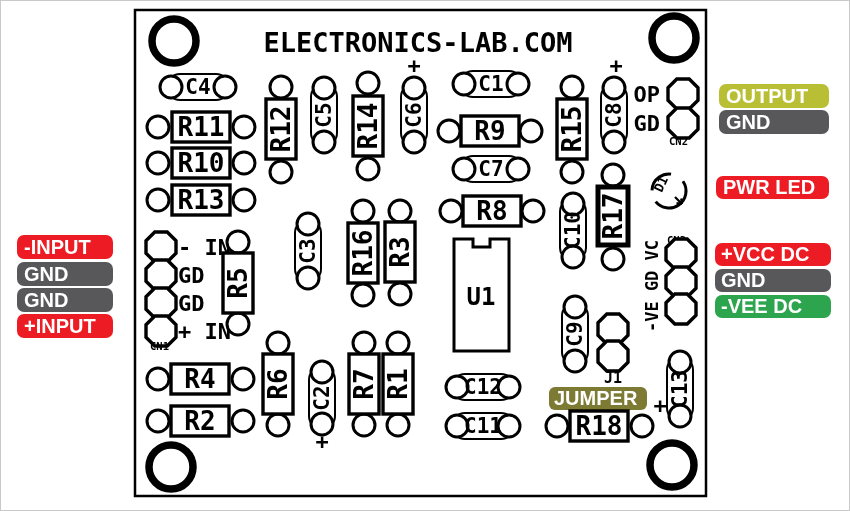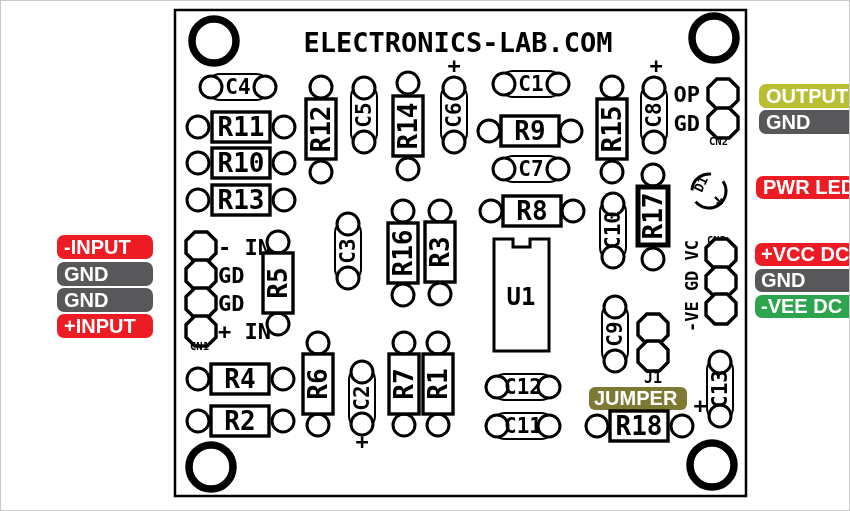--- a/index.html
+++ b/index.html
@@ -1,16 +1,16 @@
 <!DOCTYPE html>
 <html><head>
 <meta charset="utf-8">
 <style>
   html,body{margin:0;padding:0;background:#fff;}
-  .stage{position:relative;width:850px;height:511px;background:#ffffff;border:1px solid #c9c9c9;box-sizing:border-box;overflow:hidden;padding-left:40px;}
+  .stage{position:relative;width:850px;height:511px;background:#ffffff;border:1px solid #c9c9c9;box-sizing:border-box;overflow:hidden;}
   svg{display:block;}
   .brd{fill:#ffffff;stroke:#000;stroke-width:2.5;}
   .hole{fill:#ffffff;stroke:#000;stroke-width:7.5;}
   .pad{fill:#ffffff;stroke:#000;stroke-width:3;}
   .box{fill:#ffffff;stroke:#000;stroke-width:3.4;}
   .box-bold{fill:#ffffff;stroke:#000;stroke-width:5;}
   .cap{fill:#ffffff;stroke:#000;stroke-width:2;}
   .oct{fill:#ffffff;stroke:#000;stroke-width:3.4;}
   .chip{fill:#ffffff;stroke:#000;stroke-width:3;}
   .ledring{fill:none;stroke:#000;stroke-width:3;}

